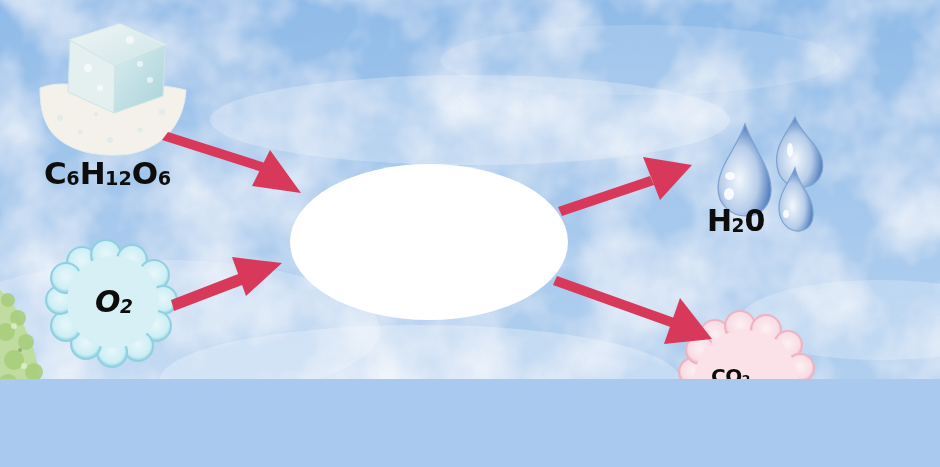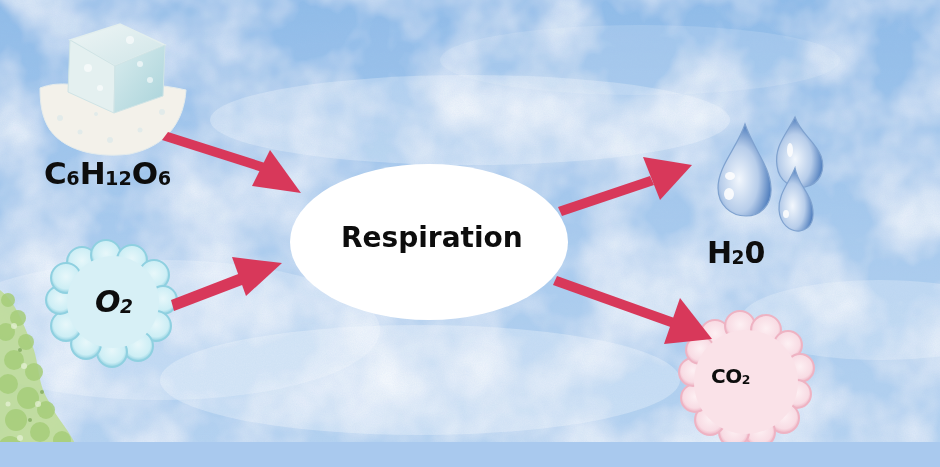--- a/index.html
+++ b/index.html
@@ -1,31 +1,31 @@
 <!DOCTYPE html>
 <html><head>
   <meta charset="utf-8">
   <style>
     html, body { margin: 0; padding: 0; }
     body { width: 940px; height: 467px; overflow: hidden; background: #a9c9ee; }
-    #stage { position: relative; width: 940px; height: 442px; overflow: hidden; font-family: "DejaVu Sans", sans-serif; }
+    #stage { position: relative; width: 940px; height: 379px; overflow: hidden; font-family: "DejaVu Sans", sans-serif; }
     #bg { position: absolute; left: 0; top: 0; }
     .label {
       position: absolute;
       font-family: "DejaVu Sans", sans-serif;
       font-weight: bold;
       color: #0d0d0d;
       white-space: nowrap;
       line-height: 1;
       letter-spacing: -0.5px;
     }
     .label sub { font-size: 0.62em; vertical-align: -0.05em; letter-spacing: 0; }
     #lbl-glucose { left: 44px; top: 158px; font-size: 31px; }
     #lbl-oxygen  { left: 95px; top: 287px; font-size: 30px; font-style: italic; }
-    #lbl-water   { left: 707px; top: 238px; font-size: 30px; }
+    #lbl-water   { left: 707px; top: 206px; font-size: 30px; }
     #lbl-co2     { left: 711px; top: 366px; font-size: 20px; }
     #lbl-center  { left: 341px; top: 224px; font-size: 28px; letter-spacing: 0; }
   </style>
 </head>
 <body>
 
 <div id="stage">
 
   <svg id="bg" width="940" height="467" viewBox="0 0 940 467" xmlns="http://www.w3.org/2000/svg">
     <defs>
@@ -230,21 +230,20 @@
   </svg>
 
   <div class="label" id="lbl-glucose">
     <span>C</span><sub>6</sub><span>H</span><sub>12</sub><span>O</span><sub>6</sub>
   </div>
 
   <div class="label" id="lbl-oxygen">
     <span>O</span><sub>2</sub>
   </div>
 
-  <div class="label" id="lbl-center">Respiration</div>
 
   <div class="label" id="lbl-water">
     <span>H</span><sub>2</sub><span>0</span>
   </div>
 
   <div class="label" id="lbl-co2">
     <span>CO</span><sub>2</sub>
   </div>
 
 </div>

